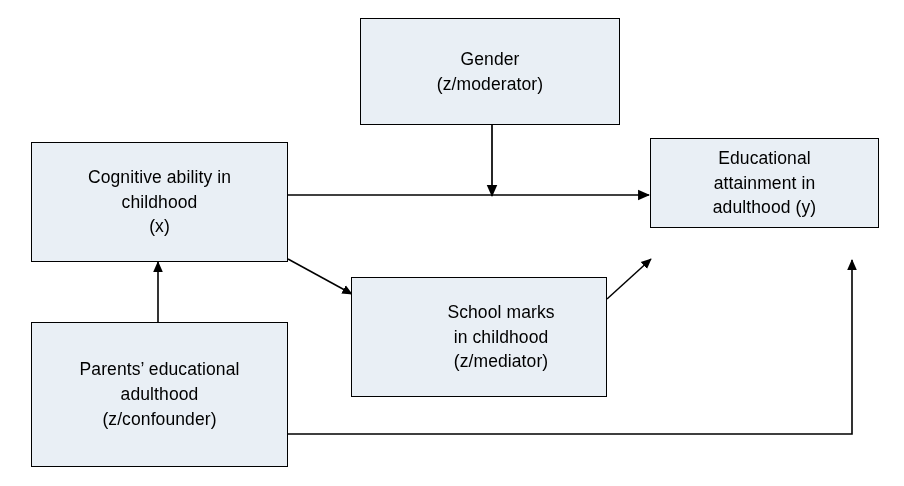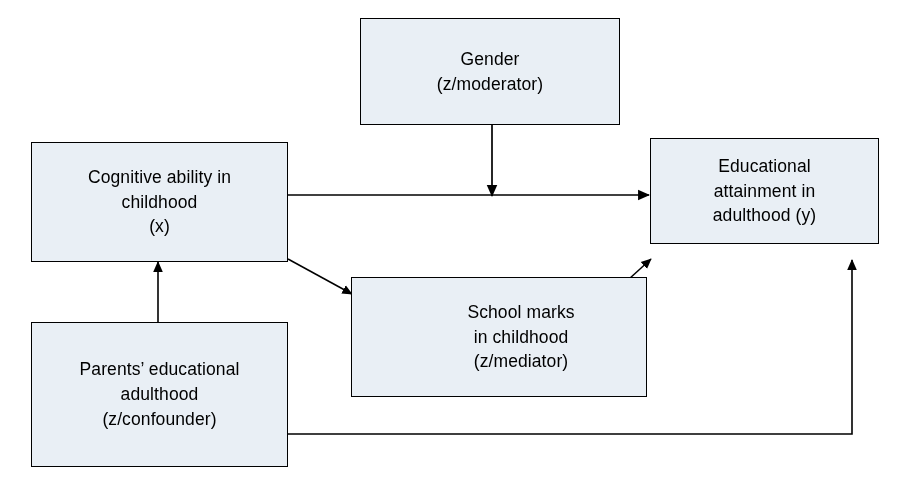--- a/index.html
+++ b/index.html
@@ -42,22 +42,22 @@
     font-size: 17.5px;
     line-height: 1.42;
     color: #000000;
     white-space: pre-line;
     padding: 0 6px;
     letter-spacing: 0.1px;
   }
   
   #node-gender        { left: 360px; top: 18px;  width: 260px; height: 107px; }
   #node-cognitive     { left: 31px;  top: 142px; width: 257px; height: 120px; }
-  #node-educational   { left: 650px; top: 138px; width: 229px; height: 106px; }
-  #node-school        { left: 351px; top: 277px; width: 296px; height: 120px; padding-left: 44px; }
+  #node-educational   { left: 650px; top: 138px; width: 229px; height: 90px; }
+  #node-school        { left: 351px; top: 277px; width: 256px; height: 120px; padding-left: 44px; }
   #node-parents       { left: 31px;  top: 322px; width: 257px; height: 145px; }
 </style>
 </head>
 <body>
 
 <div id="diagram-canvas">
 
   <svg id="edge-layer" viewBox="0 0 904 486" width="904" height="486" xmlns="http://www.w3.org/2000/svg">
     <defs>
       <marker id="arrowhead" viewBox="0 0 10 10" refX="9.2" refY="5" markerWidth="7" markerHeight="7" orient="auto-start-reverse" markerUnits="strokeWidth">

